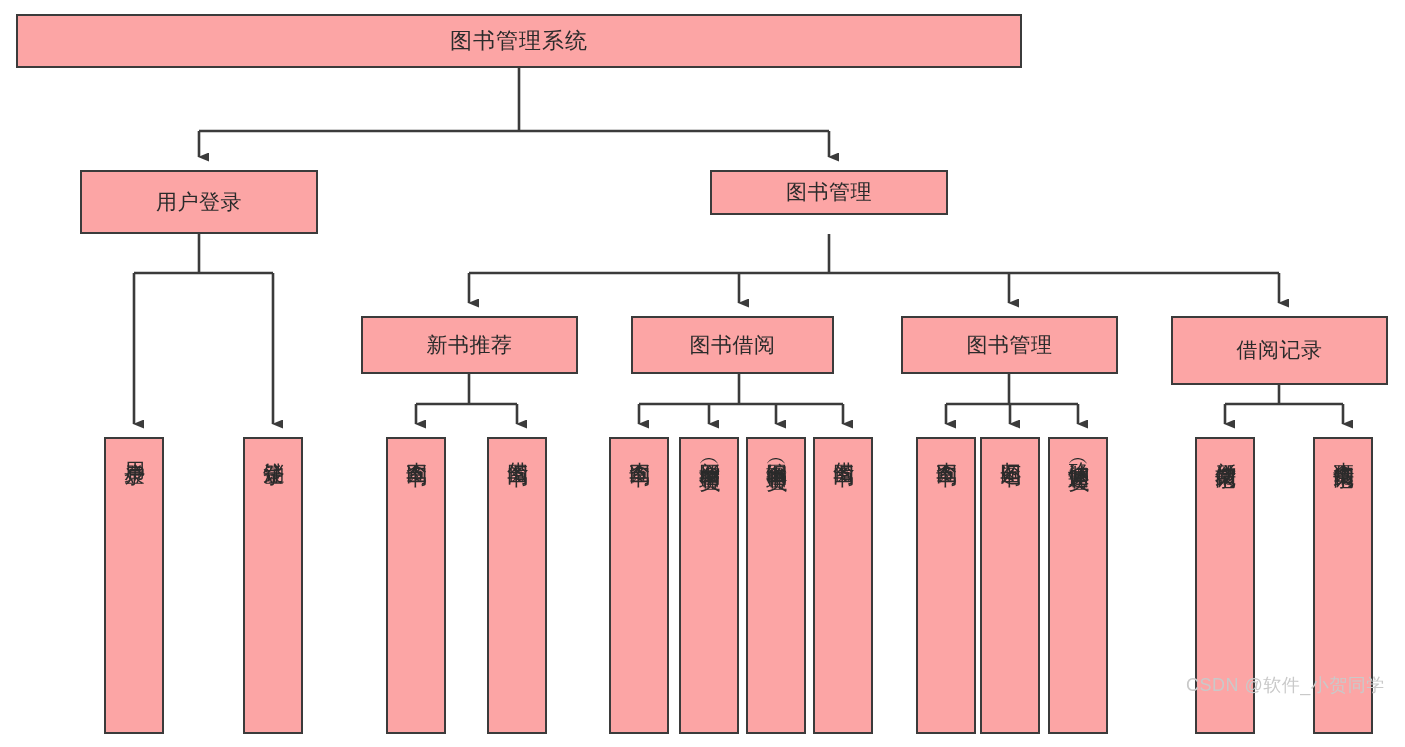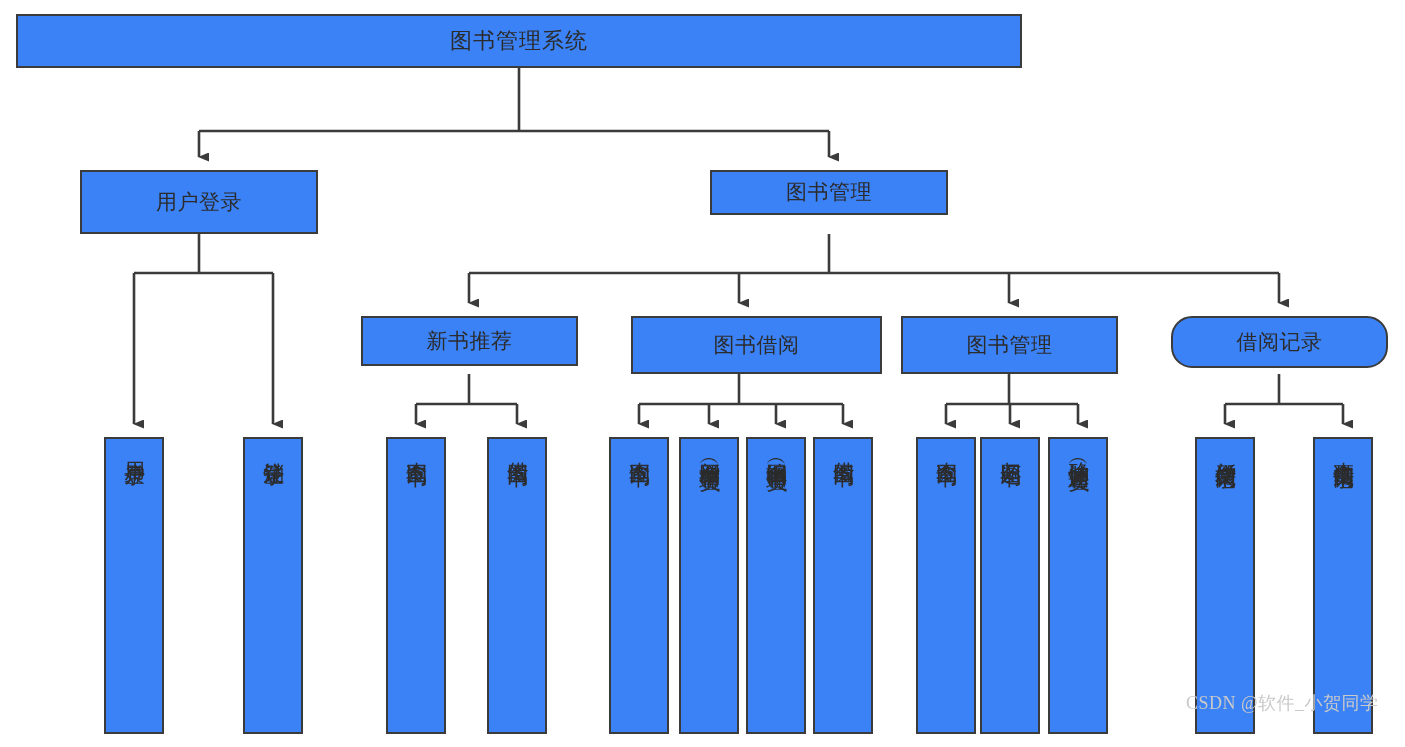--- a/index.html
+++ b/index.html
@@ -22,21 +22,21 @@
     left: 0;
     top: 0;
     width: 1405px;
     height: 747px;
     pointer-events: none;
   }
   .node {
     position: absolute;
     box-sizing: border-box;
     border: 2px solid #3b3b3b;
-    background: #3b82f6;
+    background: #fca5a5;
     display: flex;
     align-items: center;
     justify-content: center;
     color: #2b2b2b;
     z-index: 2;
   }
   .node .label {
     display: block;
     text-align: center;
     line-height: 1.0;
@@ -65,22 +65,21 @@
   }
   .watermark {
     position: absolute;
     left: 1186px;
     top: 673px;
     font-size: 18px;
     color: #c9c9c9;
     letter-spacing: 0.5px;
     z-index: 5;
     white-space: nowrap;
-    font-family: Liberation Serif, serif;
-    margin-top: 18px;
+    font-family: Liberation Sans, sans-serif;
   }
 </style>
 </head>
 <body>
 
 <div id="stage">
 
   <svg id="edges" viewBox="0 0 1405 747">
     <defs>
       <marker id="arrow" markerWidth="9" markerHeight="11" refX="4.5" refY="10" orient="auto" markerUnits="userSpaceOnUse">
@@ -135,30 +134,30 @@
     <span class="label">图书管理系统</span>
   </div>
 
   <div class="node horiz" style="left: 80px; top: 170px; width: 238px; height: 64px;">
     <span class="label">用户登录</span>
   </div>
   <div class="node horiz" style="left: 710px; top: 170px; width: 238px; height: 45px;">
     <span class="label">图书管理</span>
   </div>
 
-  <div class="node horiz" style="left: 361px; top: 316px; width: 217px; height: 50px;">
+  <div class="node horiz" style="left: 361px; top: 316px; width: 217px; height: 58px;">
     <span class="label">新书推荐</span>
   </div>
-  <div class="node horiz" style="left: 631px; top: 316px; width: 251px; height: 58px;">
+  <div class="node horiz" style="left: 631px; top: 316px; width: 203px; height: 58px;">
     <span class="label">图书借阅</span>
   </div>
   <div class="node horiz" style="left: 901px; top: 316px; width: 217px; height: 58px;">
     <span class="label">图书管理</span>
   </div>
-  <div class="node horiz" style="left: 1171px; top: 316px; width: 217px; height: 52px; border-radius: 21px;">
+  <div class="node horiz" style="left: 1171px; top: 316px; width: 217px; height: 69px;">
     <span class="label">借阅记录</span>
   </div>
 
   <div class="node vert" style="left: 104px; top: 437px; width: 60px; height: 297px;">
     <span class="label">用户登录</span>
   </div>
   <div class="node vert" style="left: 243px; top: 437px; width: 60px; height: 297px;">
     <span class="label">注销登录</span>
   </div>
   <div class="node vert" style="left: 386px; top: 437px; width: 60px; height: 297px;">

